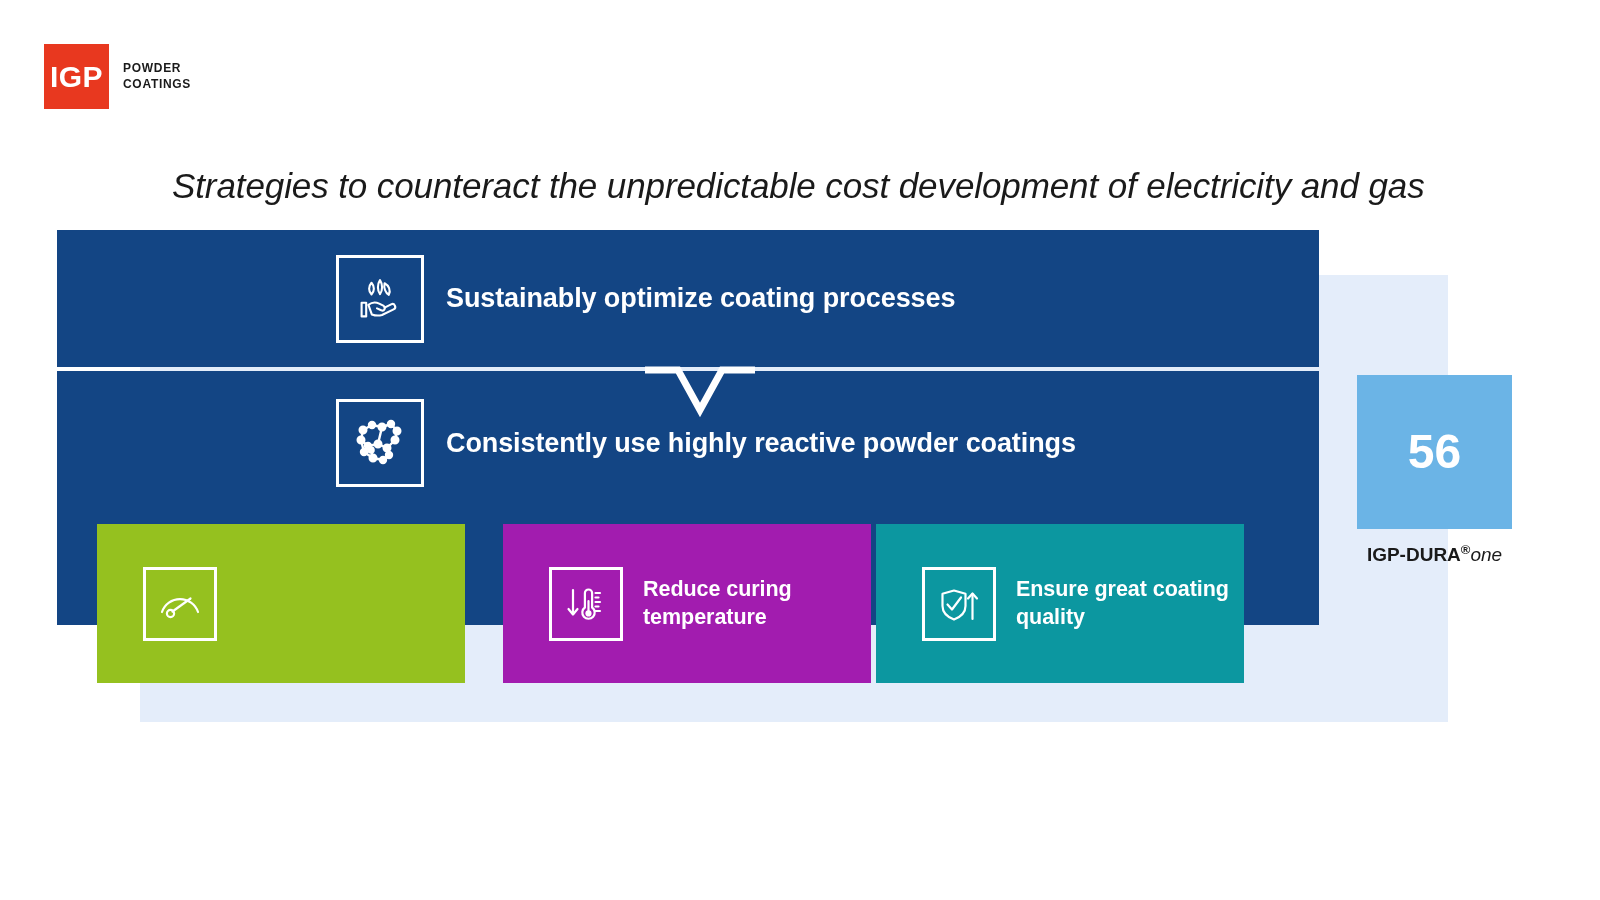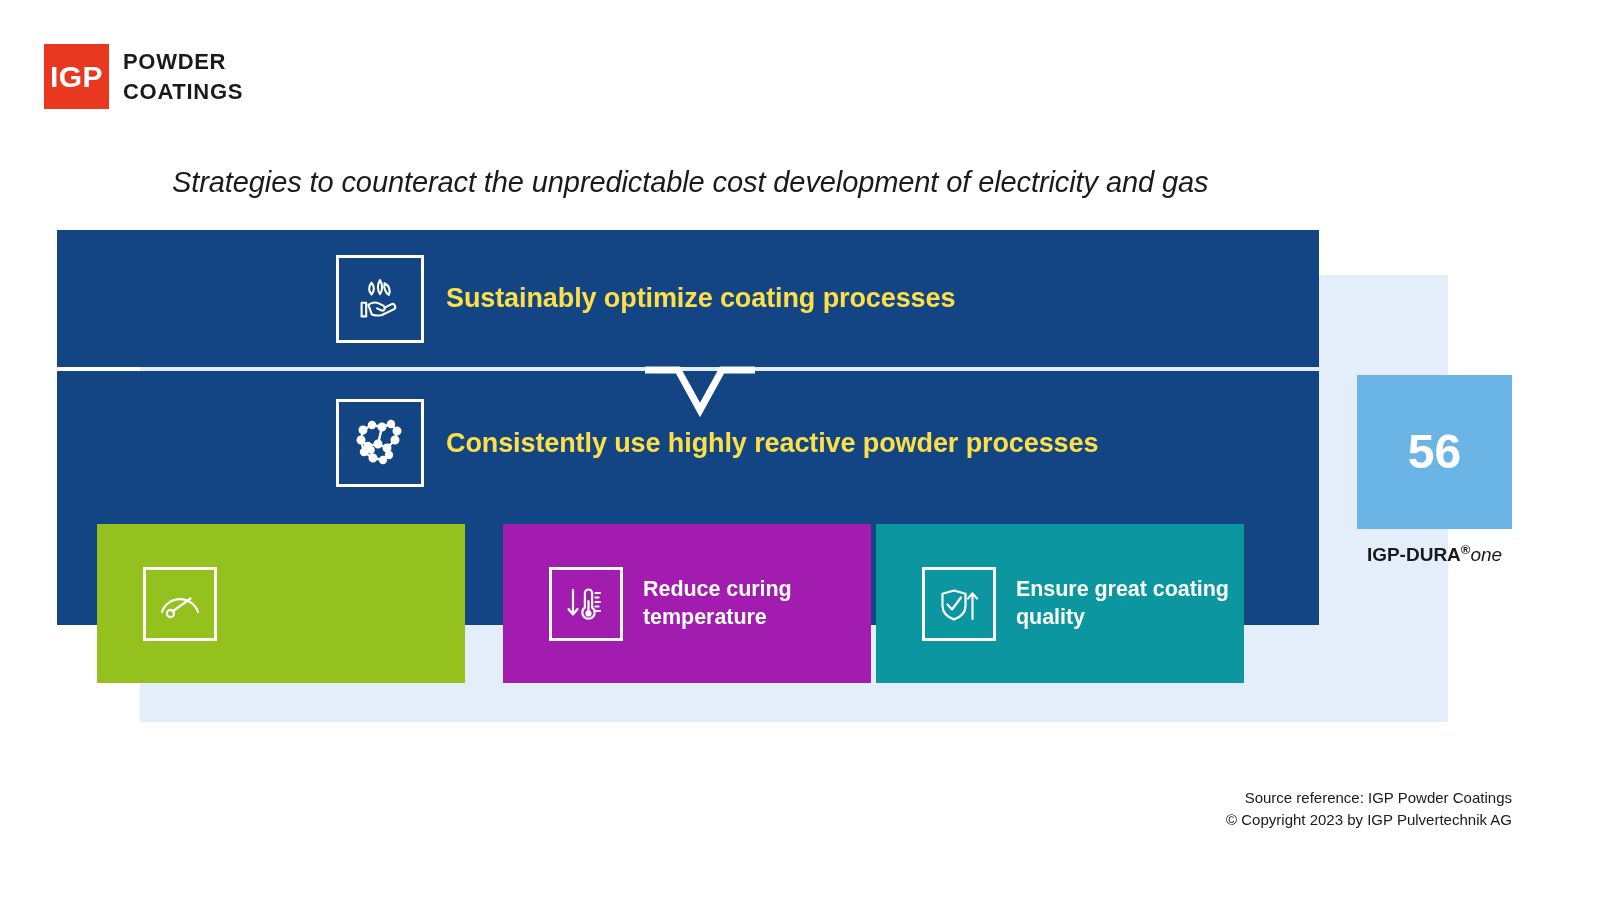--- a/index.html
+++ b/index.html
@@ -40,33 +40,33 @@
     color: #ffffff;
     font-size: 30px;
     font-weight: 700;
     letter-spacing: 0.5px;
     line-height: 1;
     font-family: "Liberation Sans", sans-serif;
   }
   #logo-words {
     margin-left: 14px;
     color: #1a1a1a;
-    font-size: 22px;
+    font-size: 12px;
     font-weight: 600;
     line-height: 1.32;
     letter-spacing: 0.7px;
     font-family: "Liberation Sans", sans-serif;
   }
 
   
   #title {
     position: absolute;
     left: 172px;
     top: 166px;
-    font-size: 29px;
+    font-size: 35px;
     font-style: italic;
     color: #1a1a1a;
     font-family: "Liberation Sans", sans-serif;
     white-space: nowrap;
     letter-spacing: -0.1px;
   }
 
   
   #backdrop {
     position: absolute;
@@ -101,21 +101,21 @@
     display: flex;
     align-items: center;
     margin-top: 28px;
   }
   .band-inner {
     display: flex;
     align-items: center;
     padding-left: 279px;
   }
   .band-label {
-    color: #fde047;
+    color: #ffffff;
     font-size: 27px;
     font-weight: 700;
     margin-left: 22px;
     letter-spacing: -0.1px;
     white-space: nowrap;
     font-family: "Liberation Sans", sans-serif;
   }
 
   
   #chevron {
@@ -287,21 +287,21 @@
             <circle cx="27" cy="30" r="3.3"></circle>
             <circle cx="36" cy="34" r="3.3"></circle>
             <circle cx="13" cy="38" r="3.0"></circle>
             <circle cx="22" cy="44" r="3.3"></circle>
             <circle cx="32" cy="46" r="3.0"></circle>
             <circle cx="38" cy="41" r="3.0"></circle>
             <circle cx="20" cy="36" r="2.6"></circle>
           </g>
         </svg>
       </div>
-      <div class="band-label">Consistently use highly reactive powder processes</div>
+      <div class="band-label">Consistently use highly reactive powder coatings</div>
     </div>
   </div>
 
   <svg id="chevron" viewBox="0 0 110 52">
     <polyline points="0,4 33,4 55,44 77,4 110,4" fill="none" stroke="#ffffff" stroke-width="7" stroke-linejoin="miter"></polyline>
   </svg>
 
   <div class="card" id="card-1">
     <div class="card-inner">
       <div class="icon-frame icon-sm">
@@ -359,18 +359,14 @@
     </div>
   </div>
 
   <div id="badge">
     <span id="badge-number">56</span>
   </div>
   <div id="badge-caption">
     <span>IGP-DURA</span><span class="reg">®</span><span class="one">one</span>
   </div>
 
-  <div id="footer">
-    <div>Source reference: IGP Powder Coatings</div>
-    <div>© Copyright 2023 by IGP Pulvertechnik AG</div>
-  </div>
 
 </div>
 
 </body></html>

